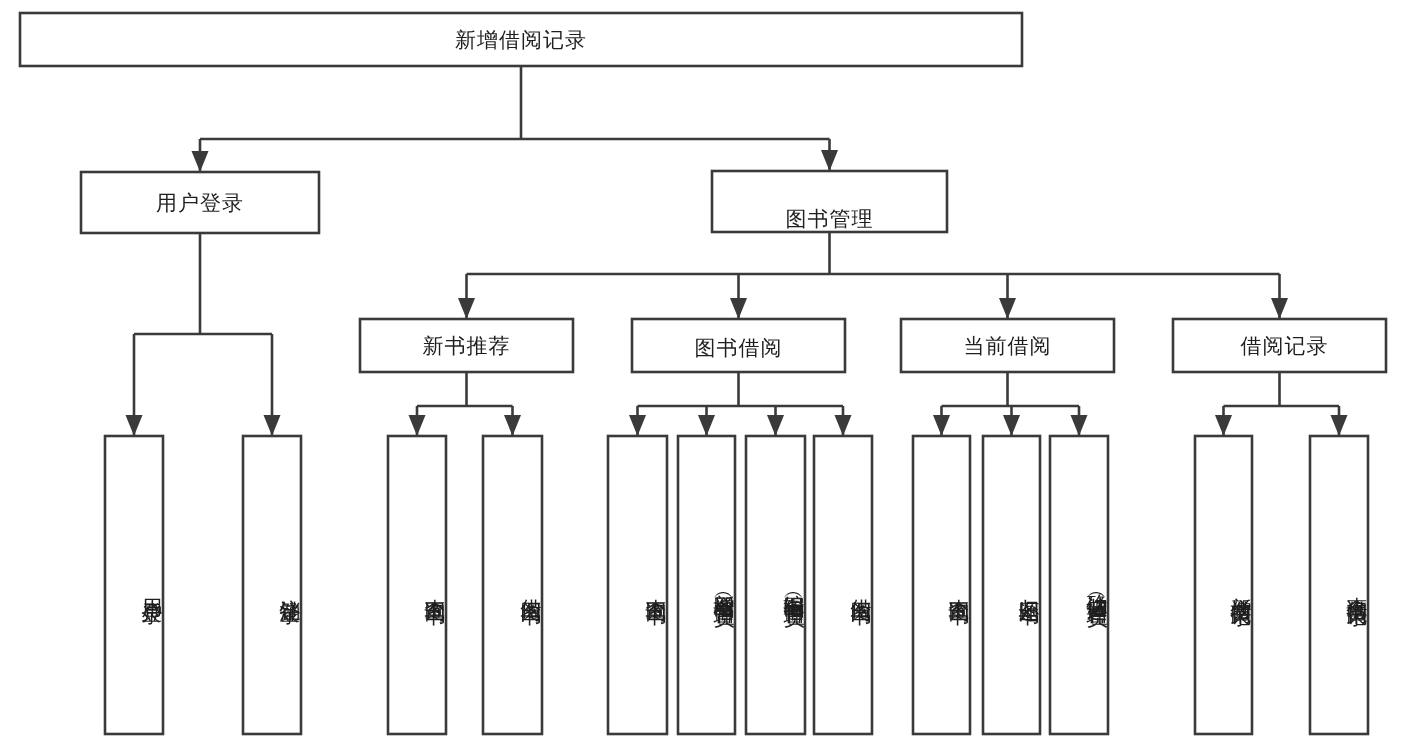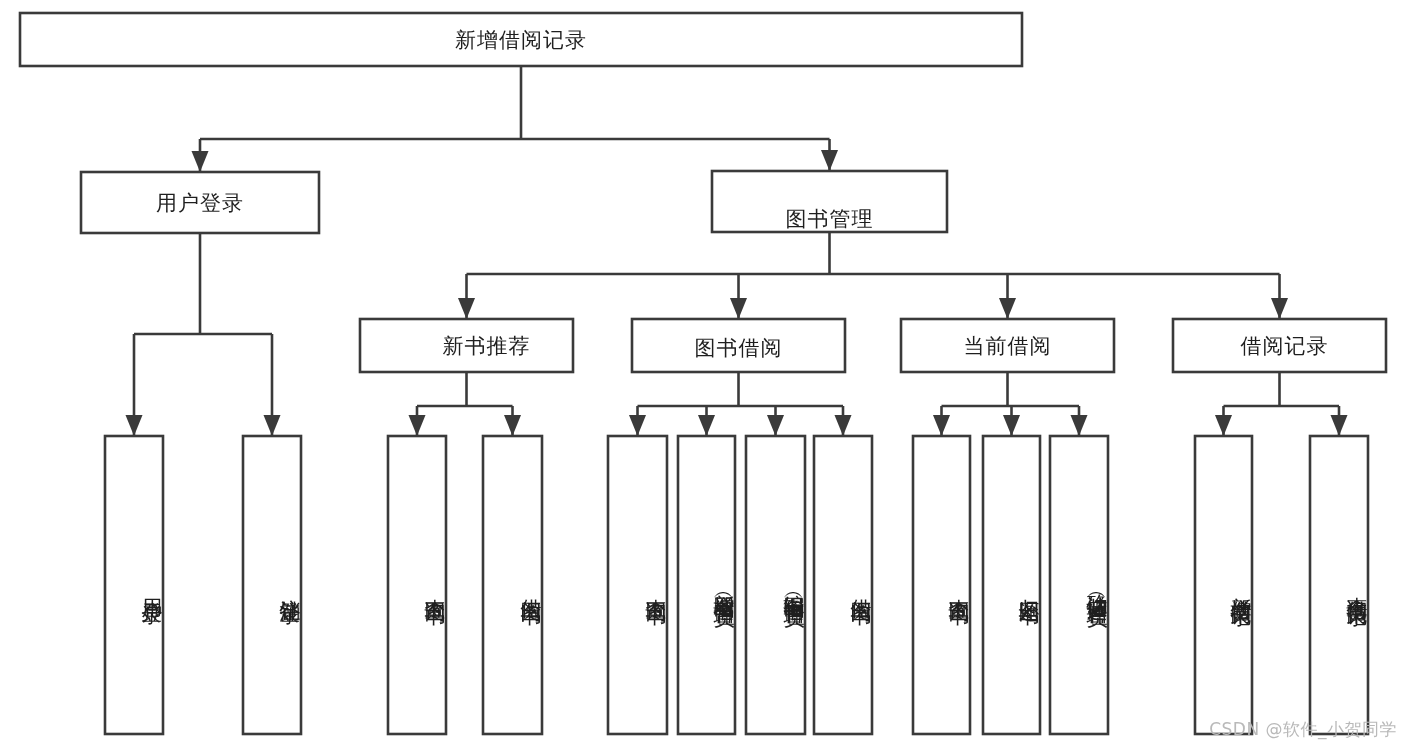--- a/index.html
+++ b/index.html
@@ -167,31 +167,30 @@
         <rect x="1310" y="436" width="58" height="298" class="node-box"></rect>
       </g>
   </svg>
 
   <div id="labels-layer">
       <div class="box-label-h" style="left: 20px; top: 13px; width: 1002px; height: 53px;">新增借阅记录</div>
       <div class="box-label-h" style="left: 81px; top: 172px; width: 238px; height: 61px;">用户登录</div>
       <div class="leaf-label-wrap" style="left: 105px; top: 446px; width: 58px; height: 280px;">用户登录</div>
       <div class="leaf-label-wrap" style="left: 243px; top: 446px; width: 58px; height: 280px;">注销登录</div>
       <div class="box-label-h" style="left: 712px; top: 188px; width: 235px; height: 61px;">图书管理</div>
-      <div class="box-label-h" style="left: 348px; top: 319px; width: 213px; height: 53px; padding-left: 32px;">新书推荐</div>
+      <div class="box-label-h" style="left: 360px; top: 319px; width: 213px; height: 53px;">新书推荐</div>
       <div class="leaf-label-wrap" style="left: 388px; top: 446px; width: 58px; height: 280px;">查询图书</div>
       <div class="leaf-label-wrap" style="left: 483px; top: 446px; width: 59px; height: 280px;">借阅图书</div>
       <div class="box-label-h" style="left: 632px; top: 319px; width: 213px; height: 58px;">图书借阅</div>
       <div class="leaf-label-wrap" style="left: 608px; top: 446px; width: 59px; height: 280px;">查询图书</div>
       <div class="leaf-label-wrap" style="left: 678px; top: 446px; width: 57px; height: 280px;">新增图书（管理员）</div>
       <div class="leaf-label-wrap" style="left: 746px; top: 446px; width: 59px; height: 280px;">编辑图书（管理员）</div>
       <div class="leaf-label-wrap" style="left: 814px; top: 446px; width: 58px; height: 280px;">借阅图书</div>
       <div class="box-label-h" style="left: 901px; top: 319px; width: 213px; height: 53px;">当前借阅</div>
       <div class="leaf-label-wrap" style="left: 913px; top: 446px; width: 57px; height: 280px;">查询图书</div>
       <div class="leaf-label-wrap" style="left: 983px; top: 446px; width: 57px; height: 280px;">归还图书</div>
       <div class="leaf-label-wrap" style="left: 1050px; top: 446px; width: 58px; height: 280px;">确认归还（管理员）</div>
       <div class="box-label-h" style="left: 1173px; top: 319px; width: 223px; height: 53px;">借阅记录</div>
       <div class="leaf-label-wrap" style="left: 1195px; top: 446px; width: 57px; height: 280px;">新增借阅记录</div>
       <div class="leaf-label-wrap" style="left: 1310px; top: 446px; width: 58px; height: 280px;">查询借阅记录</div>
     </div>
 
-  <div class="watermark">CSDN @软件_小贺同学</div>
 </div>
 
 </body></html>

